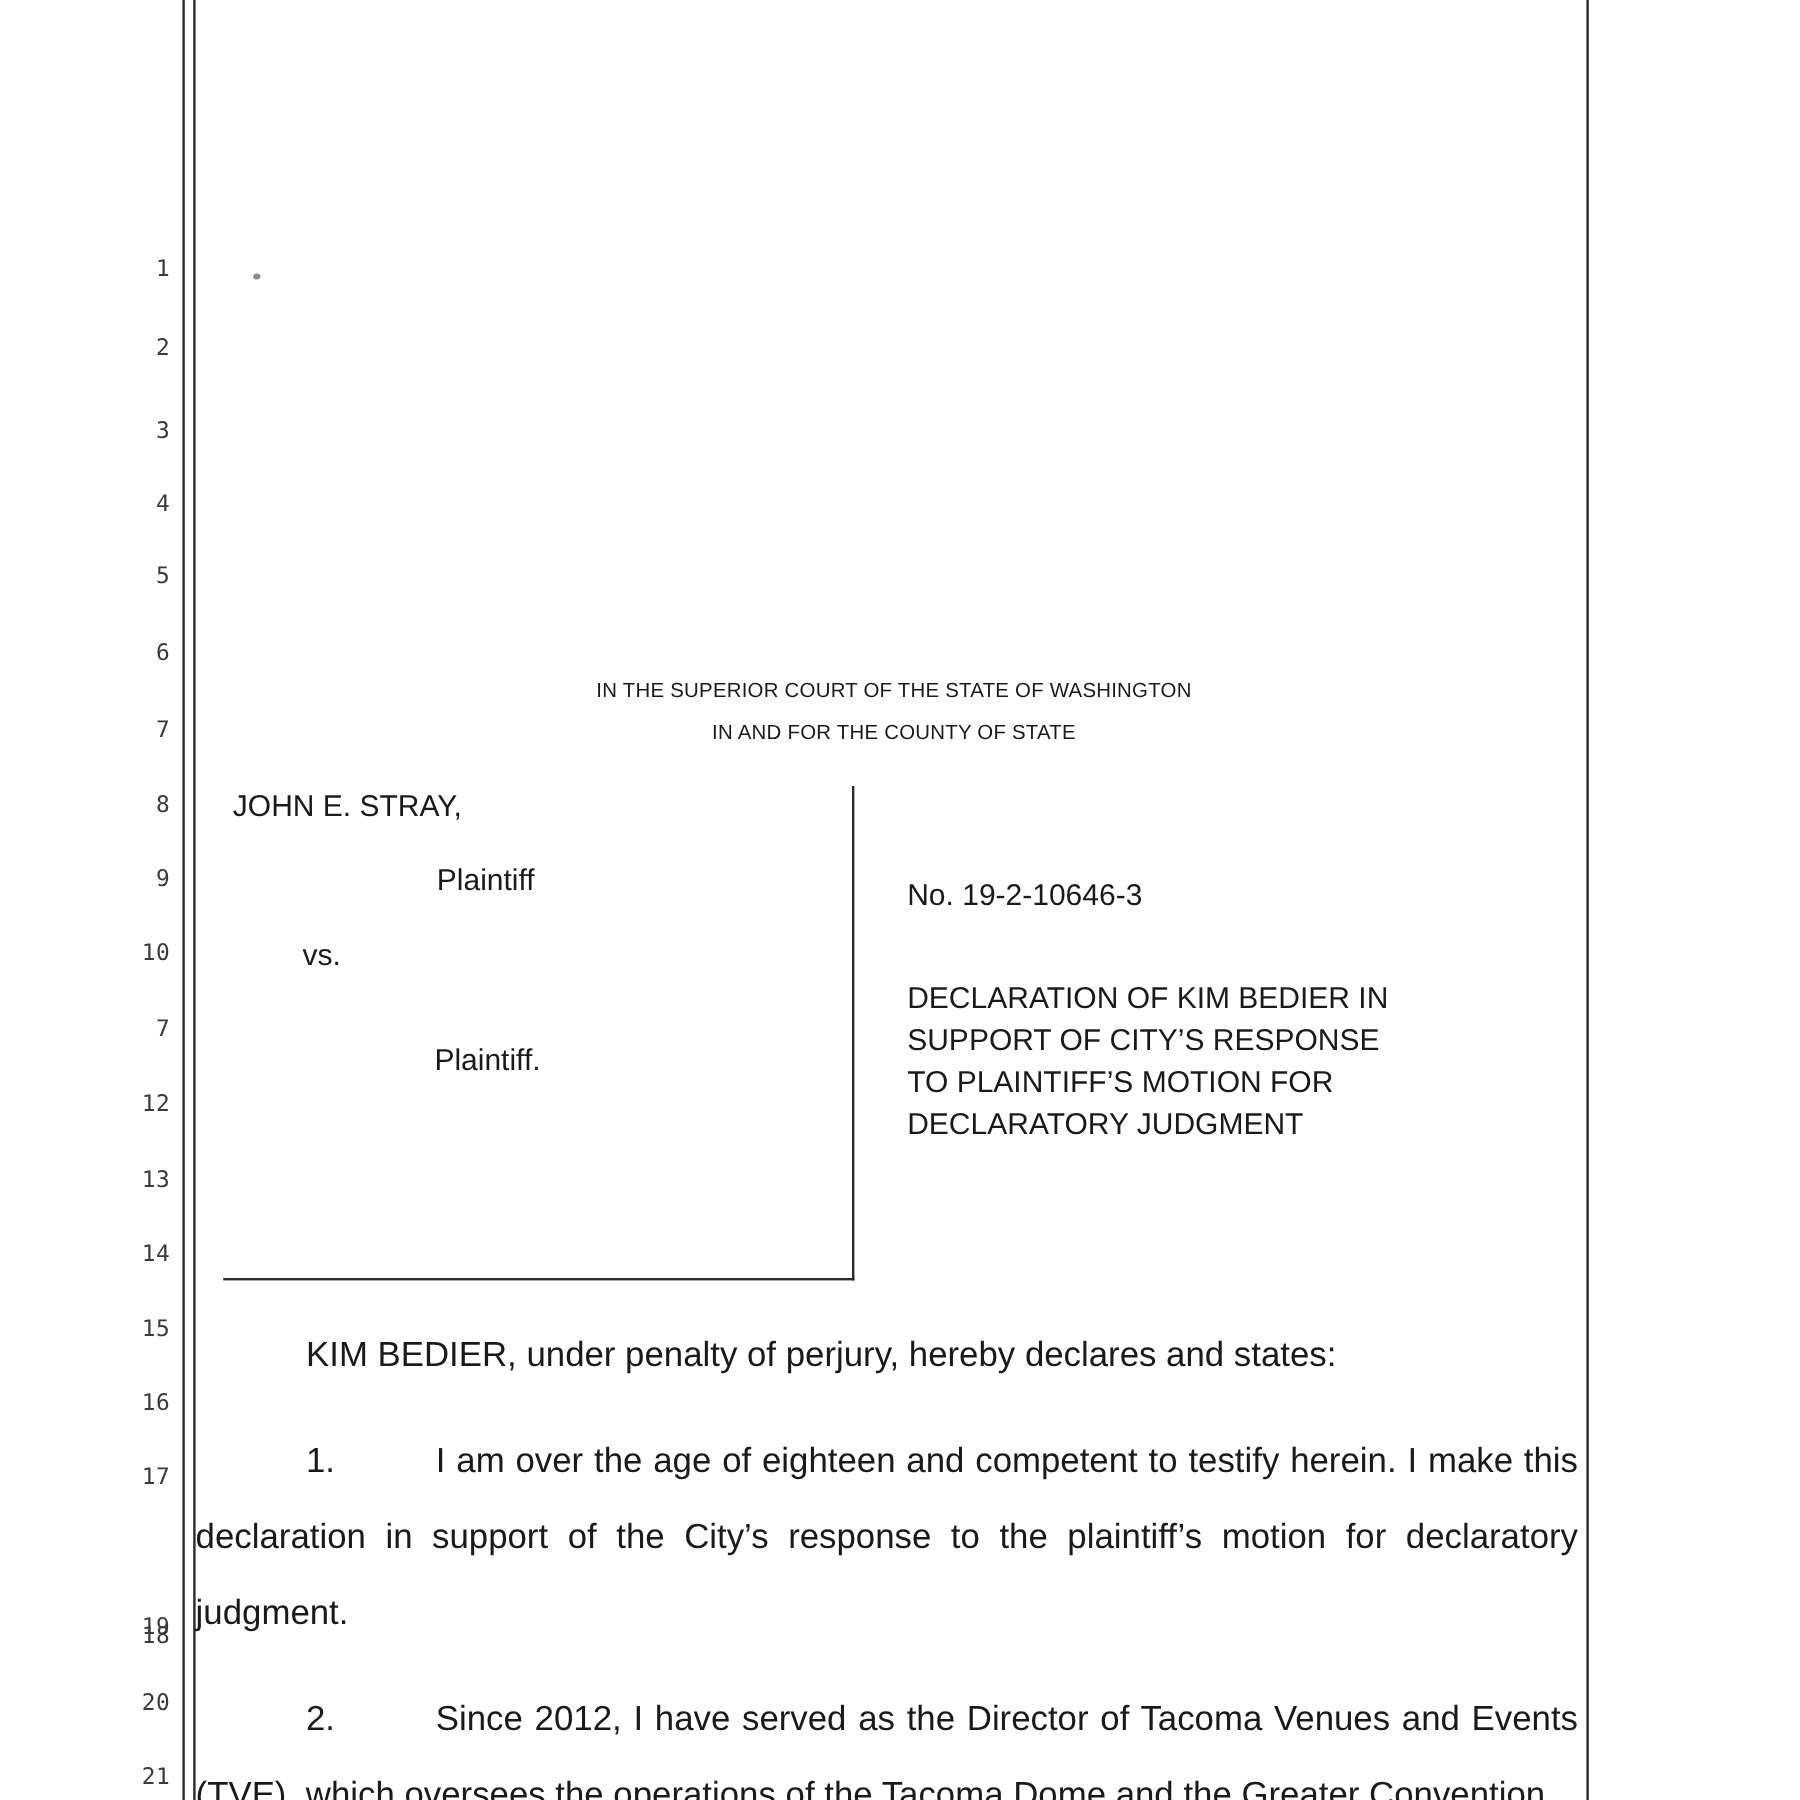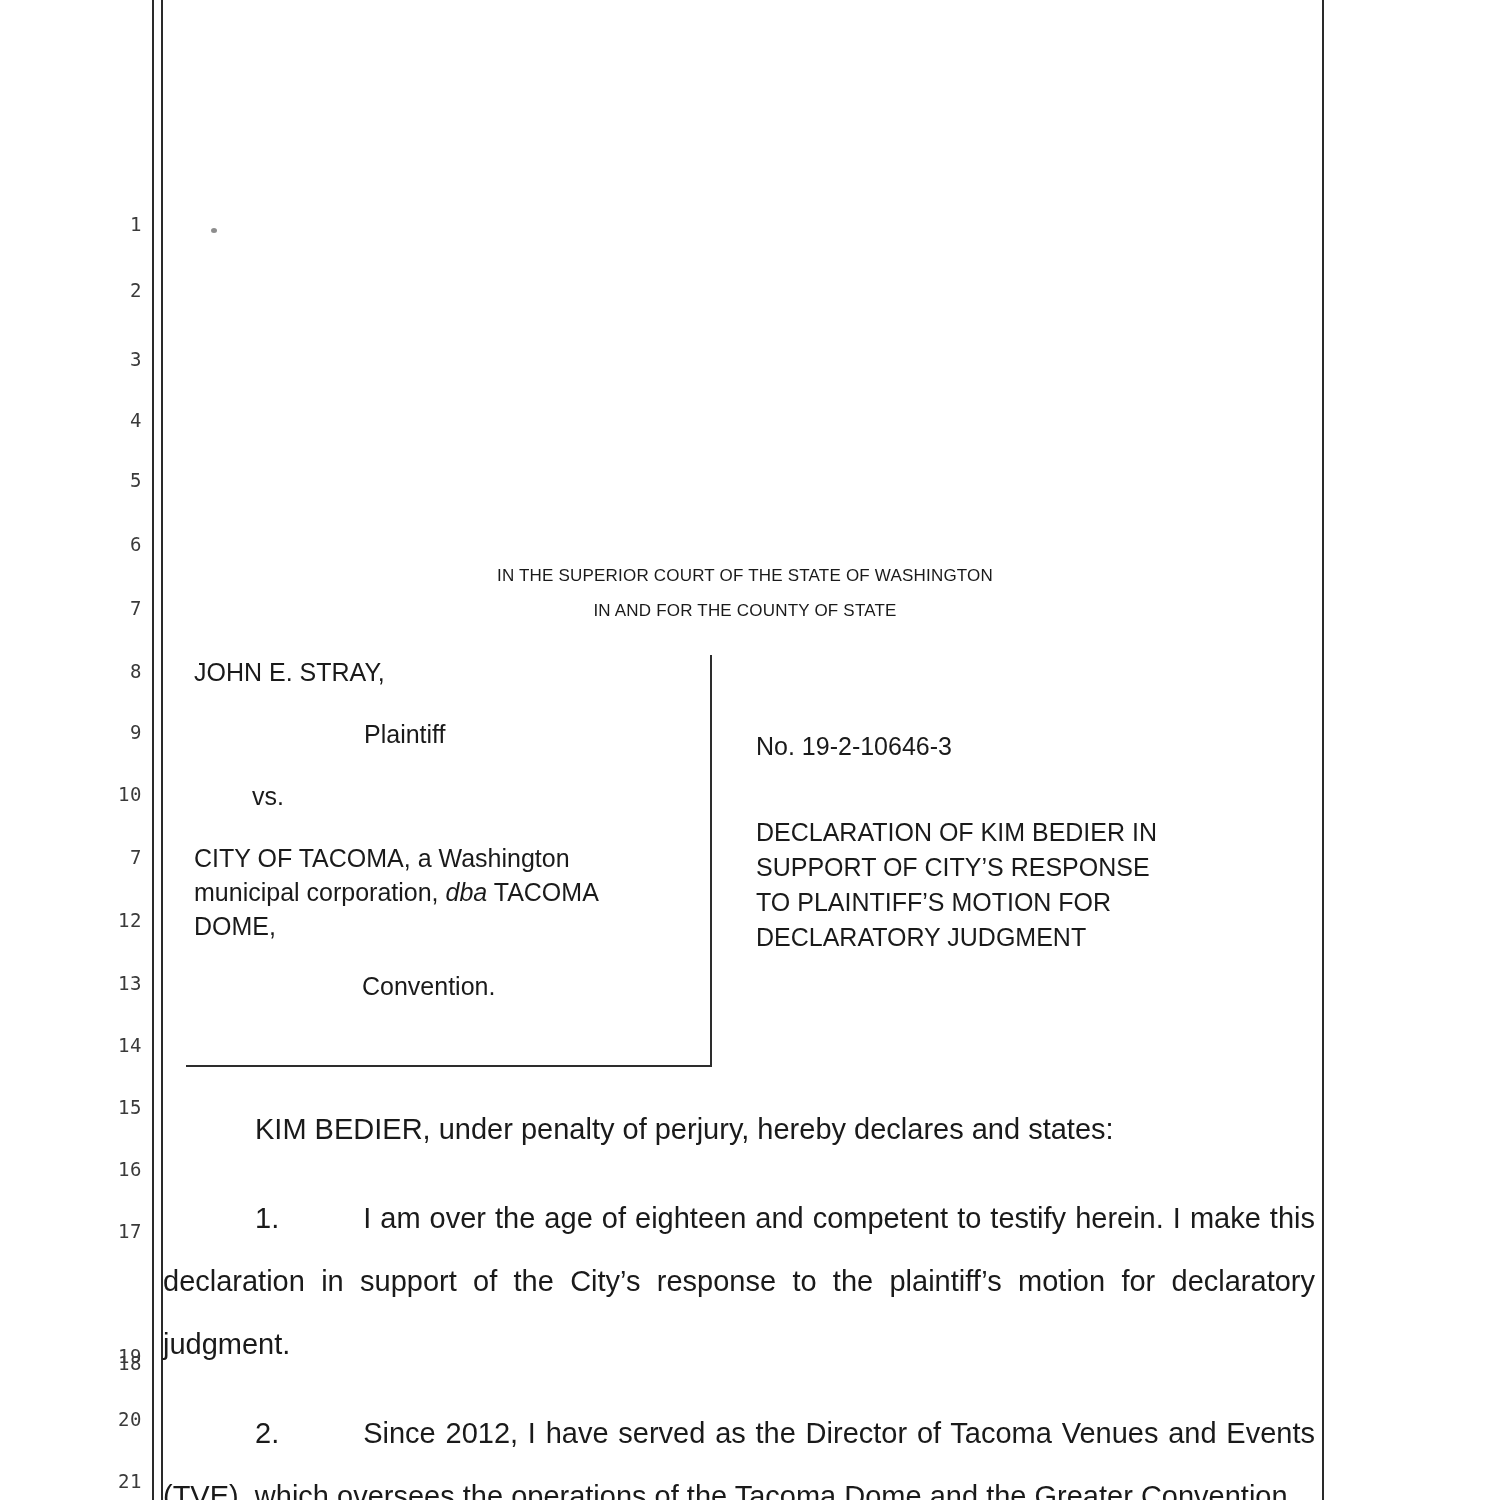--- a/index.html
+++ b/index.html
@@ -245,27 +245,22 @@
     <div class="cap-vline"></div>
     <div class="cap-hline"></div>
 
     <div class="cap-left">
       <p class="party">JOHN E. STRAY,</p>
       <div class="gap-a"></div>
       <p class="role">Plaintiff</p>
       <div class="gap-b"></div>
       <p class="vs">vs.</p>
       <div class="gap-c"></div>
-      <p class="defname">
-        <span>CITY OF TACOMA, a Washington</span><br>
-        <span>municipal corporation, </span><em>dba</em><span> TACOMA</span><br>
-        <span>DOME,</span>
-      </p>
       <div class="gap-d"></div>
-      <p class="role2">Convention.</p>
+      <p class="role2">Plaintiff.</p>
     </div>
 
     <div class="cap-right">
       <p class="docno">No.  19-2-10646-3</p>
       <p class="doctitle">
         <span>DECLARATION OF KIM BEDIER IN</span><br>
         <span>SUPPORT OF CITY’S RESPONSE</span><br>
         <span>TO PLAINTIFF’S MOTION FOR</span><br>
         <span>DECLARATORY JUDGMENT</span>
       </p>

